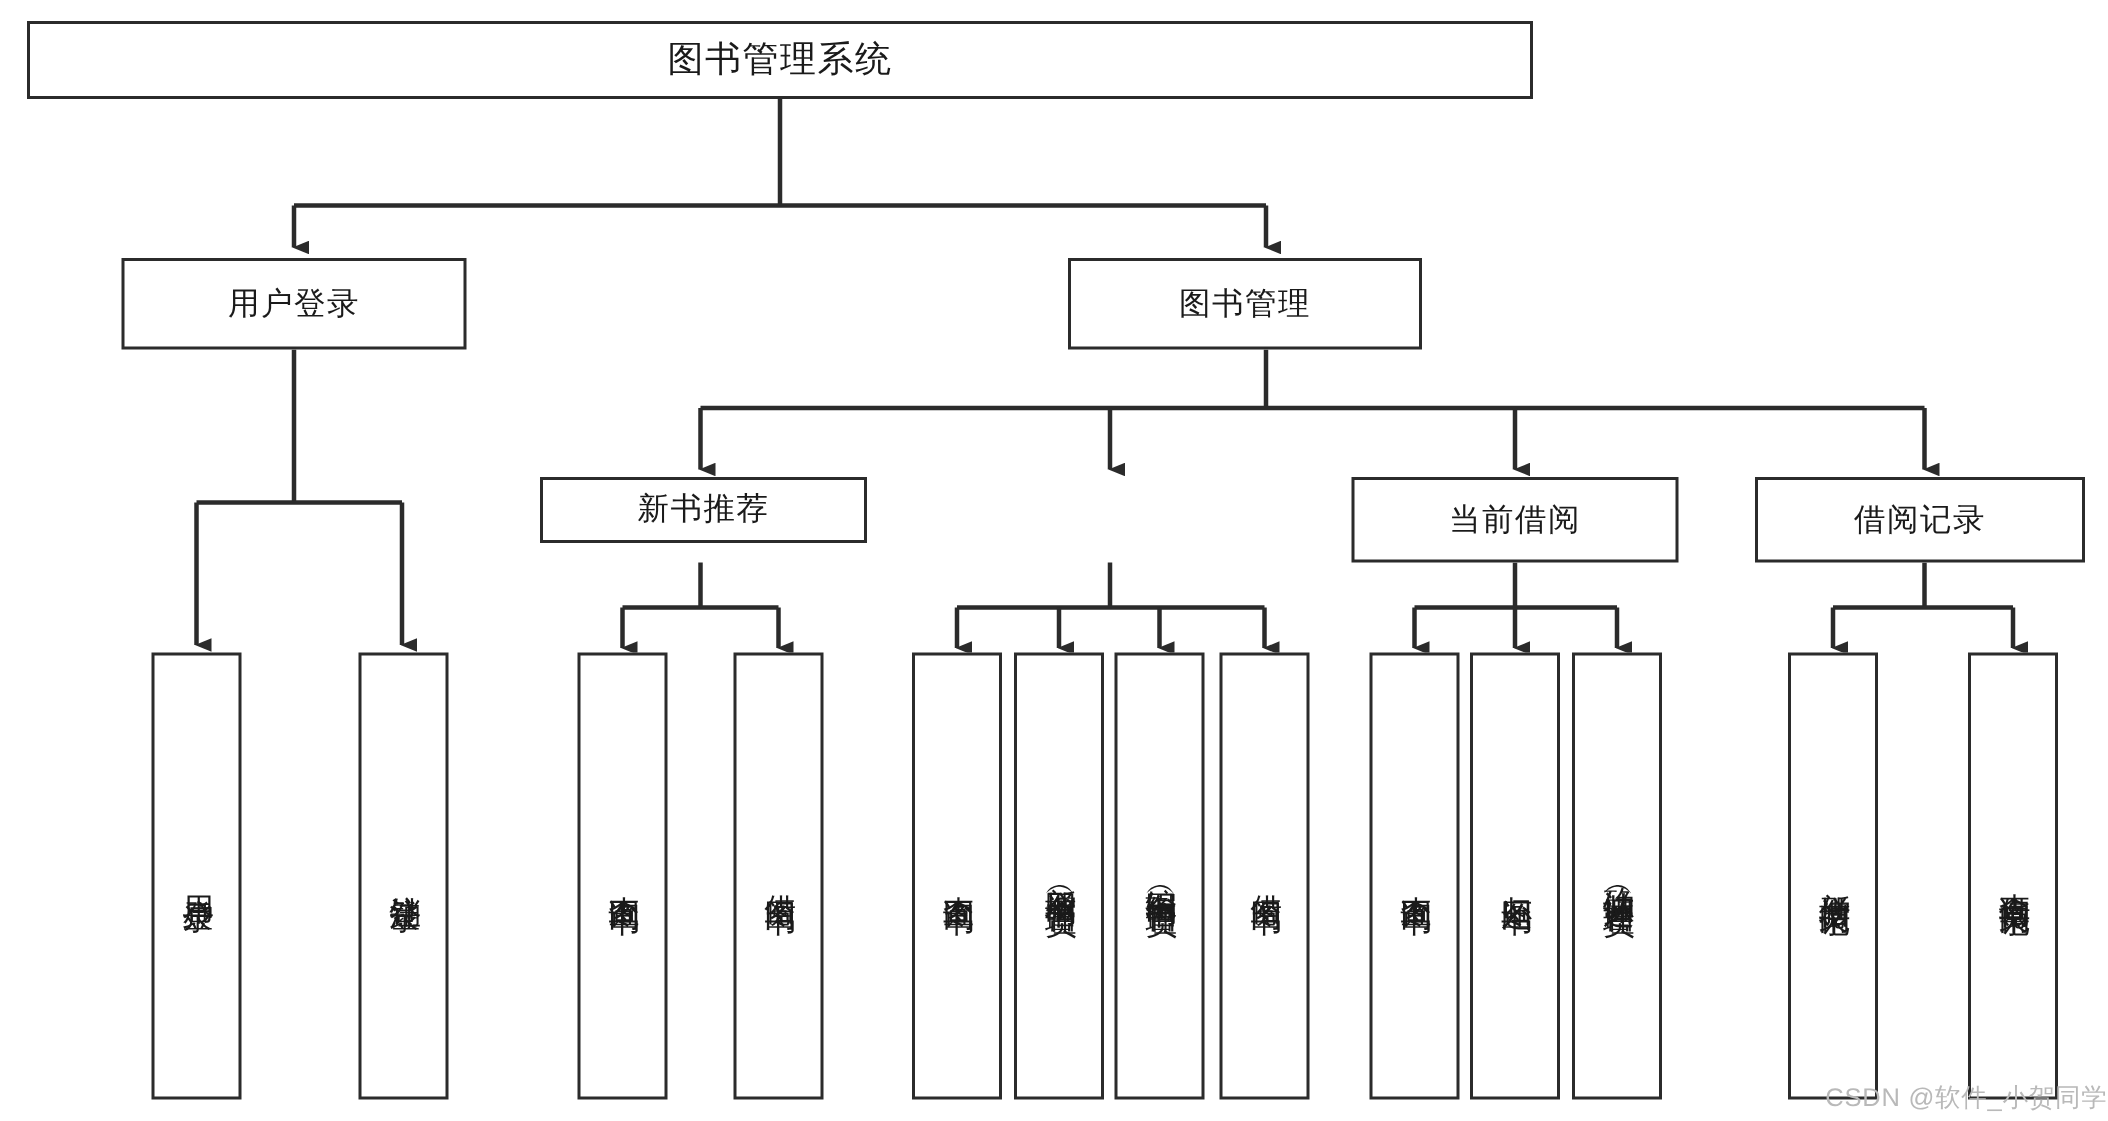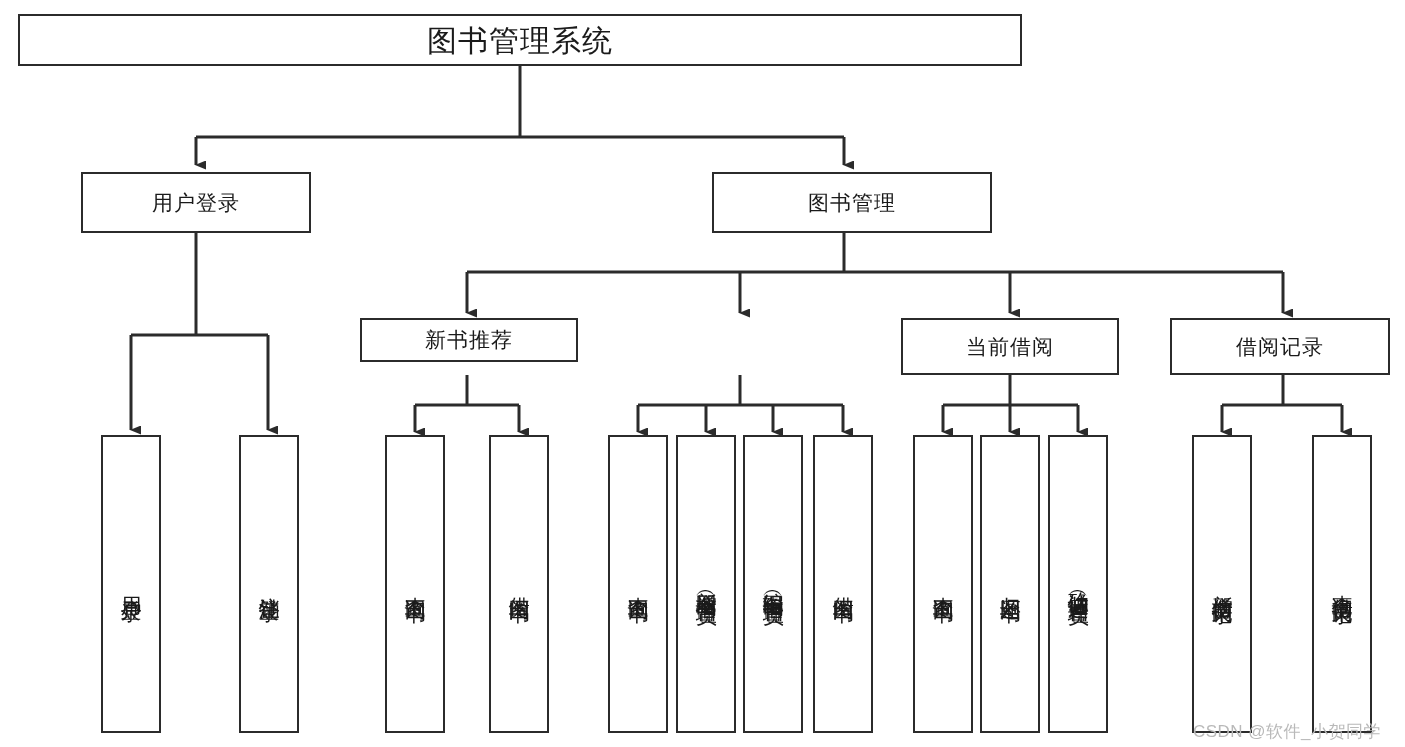--- a/index.html
+++ b/index.html
@@ -49,25 +49,25 @@
   .node.vert .lbl {
     writing-mode: vertical-rl;
     text-orientation: upright;
     font-size: 21px;
     line-height: 1.25;
     letter-spacing: 2px;
     text-align: center;
     max-height: 100%;
   }
   .node.root .lbl {
-    font-size: 30px;
+    font-size: 24px;
   }
   .watermark {
     position: absolute;
-    right: 24px;
+    right: 0;
     bottom: 4px;
     font-size: 17px;
     color: #b9b9b9;
     letter-spacing: 0.5px;
     white-space: nowrap;
     user-select: none;
   }
 </style>
 </head>
 <body>
@@ -124,21 +124,21 @@
     </g>
   </svg>
 
   <div class="node horiz root" style="left:18px; top:14px; width:1004px; height:52px;">
     <span class="lbl">图书管理系统</span>
   </div>
 
   <div class="node horiz" style="left:81px; top:172px; width:230px; height:61px;">
     <span class="lbl">用户登录</span>
   </div>
-  <div class="node horiz" style="left:712px; top:172px; width:280px; height:61px;">
+  <div class="node horiz" style="left:712px; top:172px; width:236px; height:61px;">
     <span class="lbl">图书管理</span>
   </div>
 
   <div class="node horiz" style="left:360px; top:318px; width:218px; height:44px;">
     <span class="lbl">新书推荐</span>
   </div>
   <div class="node horiz" style="left:901px; top:318px; width:218px; height:57px;">
     <span class="lbl">当前借阅</span>
   </div>
   <div class="node horiz" style="left:1170px; top:318px; width:220px; height:57px;align-items:center;">

